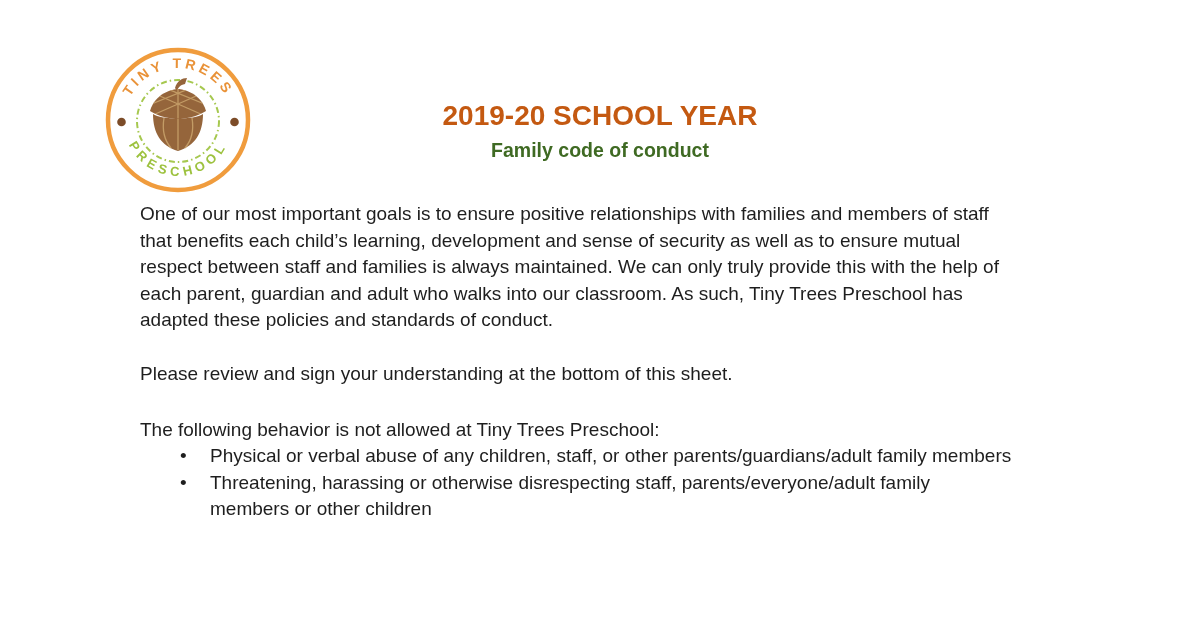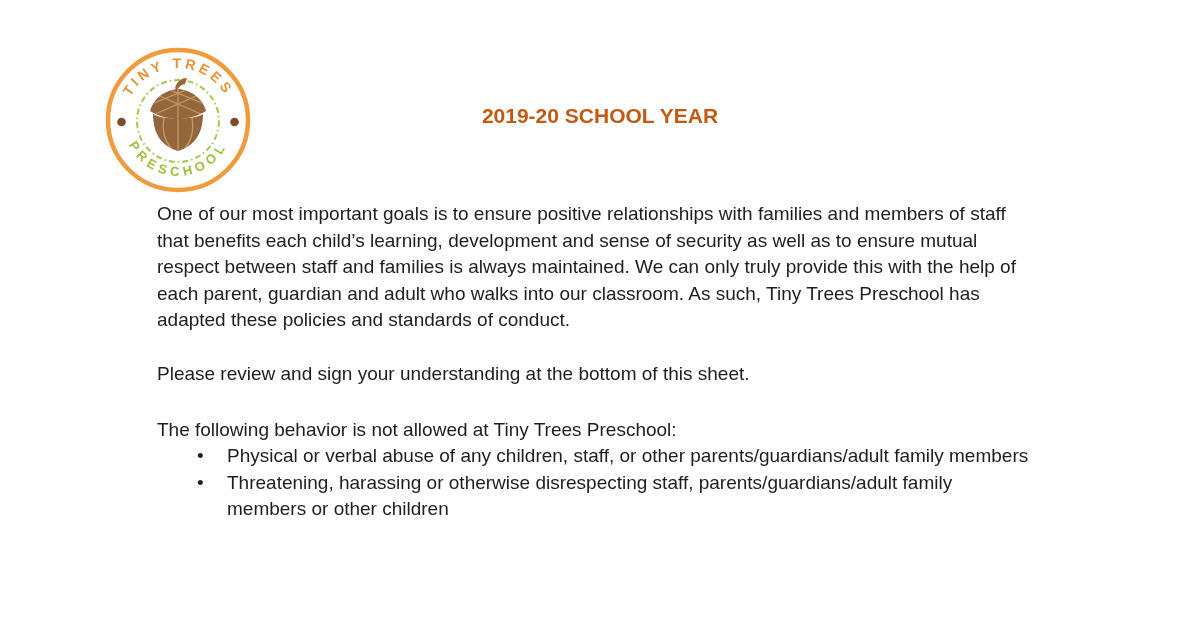--- a/index.html
+++ b/index.html
@@ -21,41 +21,41 @@
     height: 150px;
   }
   .header {
     position: absolute;
     left: 0;
     top: 100px;
     width: 1200px;
     text-align: center;
   }
   .title {
-    font-size: 21px;
+    font-size: 28px;
     line-height: 32px;
     font-weight: bold;
     color: #C45911;
   }
   .subtitle {
     font-size: 19.5px;
     line-height: 24px;
     font-weight: bold;
     color: #3F6A23;
     margin-top: 6px;
   }
   .content {
     position: absolute;
     left: 140px;
     top: 201px;
     width: 1000px;
     font-size: 19px;
     line-height: 26.6px;
   }
-  .content p, .content li { white-space: pre-line; margin-left: 17px; }
+  .content p, .content li { white-space: pre-line; }
   .para1 { margin: 0; }
   .bold-note { margin-top: 27px; font-weight: normal; }
   .list-intro { margin-top: 29px; }
   ul.conduct-list { list-style: none; margin: 0; padding: 0; }
   ul.conduct-list li { position: relative; padding-left: 70px; }
   ul.conduct-list li::before {
     content: "\2022";
     position: absolute;
     left: 40px;
     top: 0;
@@ -102,30 +102,31 @@
           <path d="M 61 73 C 59 85 62 96 68 103"></path>
           <path d="M 75 74 L 75 105"></path>
           <path d="M 89 73 C 91 85 88 96 82 103"></path>
         </g>
       </g>
     </svg>
   </div>
 
   <div class="header">
     <div class="title">2019-20 SCHOOL YEAR</div>
+    <div class="subtitle">Family code of conduct</div>
   </div>
 
   <div class="content">
     <p class="para1">One of our most important goals is to ensure positive relationships with families and members of staff
 that benefits each child’s learning, development and sense of security as well as to ensure mutual
 respect between staff and families is always maintained. We can only truly provide this with the help of
 each parent, guardian and adult who walks into our classroom. As such, Tiny Trees Preschool has
 adapted these policies and standards of conduct.</p>
     <p class="bold-note">Please review and sign your understanding at the bottom of this sheet.</p>
     <p class="list-intro">The following behavior is not allowed at Tiny Trees Preschool:</p>
     <ul class="conduct-list">
       <li>Physical or verbal abuse of any children, staff, or other parents/guardians/adult family members</li>
-      <li>Threatening, harassing or otherwise disrespecting staff, parents/guardians/adult family
+      <li>Threatening, harassing or otherwise disrespecting staff, parents/everyone/adult family
 members or other children</li>
     </ul>
   </div>
 
 </div>
 
 </body></html>

